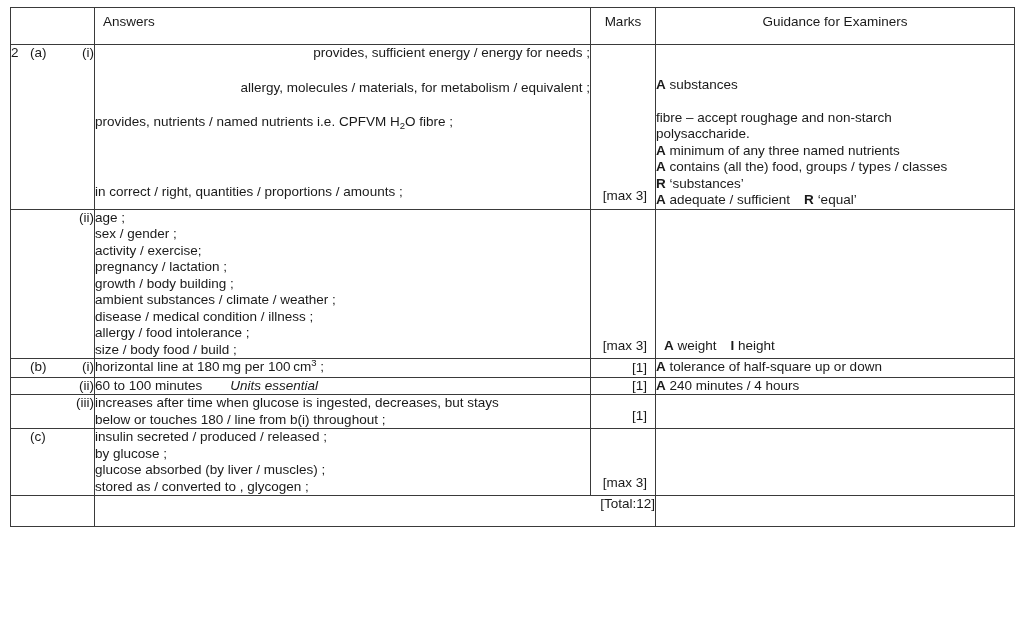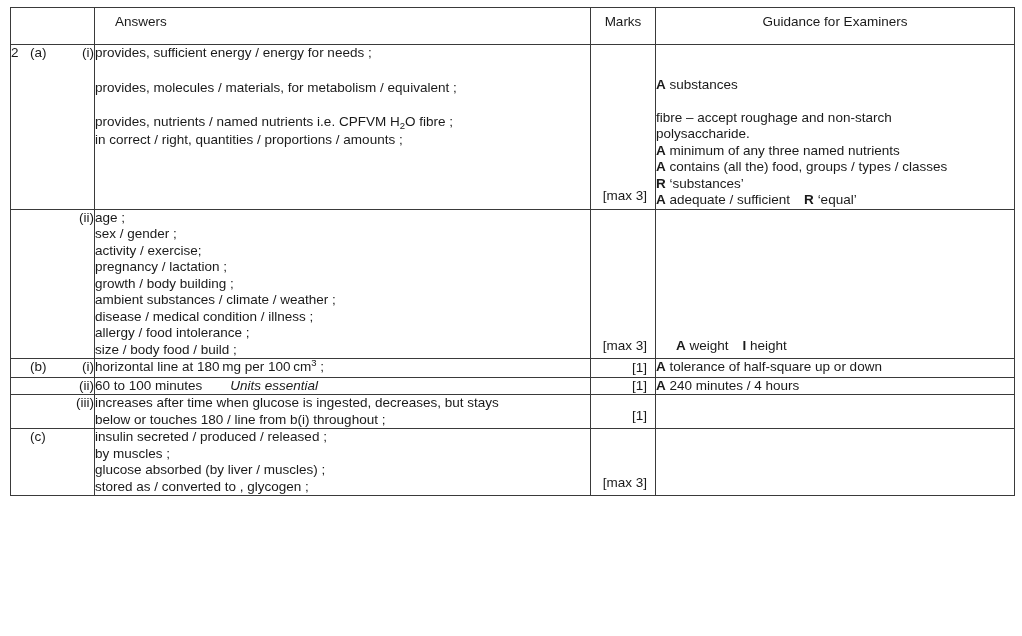--- a/index.html
+++ b/index.html
@@ -43,21 +43,21 @@
   col.c-guidance { width: 359px; }
 
   
   .hdr td, .hdr th {
     height: 30px;
     font-weight: bold;
     font-size: 13.5px;
   }
   .hdr .h-answers {
     text-align: left;
-    padding: 6px 0 0 20px;
+    padding: 6px 0 0 8px;
   }
   .hdr .h-marks,
   .hdr .h-guidance {
     text-align: center;
     padding: 6px 0 0 0;
   }
 
   
   .lbl-cell {
     padding: 6px 8px 4px 6px;
@@ -101,22 +101,22 @@
     bottom: 4px;
     white-space: nowrap;
   }
   .marks-val.mid {
     bottom: auto;
     top: 50%;
     transform: translateY(-50%);
   }
 
   .line { display: block; }
-  .spaced { margin-bottom: 18px; }
-  .spaced-big { }
+  .spaced { margin-bottom: 18px; text-align: right; }
+  .spaced-big { margin-bottom: 52px; }
   b.code { font-weight: bold; }
   i.ital { font-style: italic; }
   .gap-left { display: inline-block; width: 14px; }
   sub { font-size: 9.5px; vertical-align: baseline; position: relative; top: 3px; }
   sup { font-size: 9.5px; vertical-align: baseline; position: relative; top: -5px; }
 
   .total-cell {
     text-align: right;
     padding: 6px 8px 6px 0;
     font-weight: bold;
@@ -149,21 +149,21 @@
       <tr>
         <td class="lbl-cell">
           <span class="lbl-row">
             <span class="lbl-q">2</span>
             <span class="lbl-a">(a)</span>
             <span class="lbl-r">(i)</span>
           </span>
         </td>
         <td class="ans-cell">
           <span class="line spaced">provides, sufficient energy / energy for needs ;</span>
-          <span class="line spaced">provides, molecules / materials, for metabolism / equivalent ;</span>
+          <span class="line spaced">allergy, molecules / materials, for metabolism / equivalent ;</span>
           <span class="line spaced-big"><span>provides, nutrients / named nutrients i.e. CPFVM H</span><sub>2</sub><span>O fibre ;</span></span>
           <span class="line">in correct / right, quantities / proportions / amounts ;</span>
         </td>
         <td class="marks-cell">
           <span class="marks-val">[max 3]</span>
         </td>
         <td class="guid-cell">
           <span class="line" style="height:16px">&nbsp;</span>
           <span class="line" style="height:16px">&nbsp;</span>
           <span class="line"><b class="code">A</b> <span>substances</span></span>
@@ -193,21 +193,21 @@
           <span class="line">growth / body building ;</span>
           <span class="line">ambient substances / climate / weather ;</span>
           <span class="line">disease / medical condition / illness ;</span>
           <span class="line">allergy / food intolerance ;</span>
           <span class="line">size / body food / build ;</span>
         </td>
         <td class="marks-cell">
           <span class="marks-val">[max 3]</span>
         </td>
         <td class="guid-cell" style="position:relative">
-          <span class="line" style="position:absolute;left:20px;bottom:4px;"><b class="code">A</b> <span>weight</span><span class="gap-left"></span><b class="code">I</b> <span>height</span></span>
+          <span class="line" style="position:absolute;left:8px;bottom:4px;"><b class="code">A</b> <span>weight</span><span class="gap-left"></span><b class="code">I</b> <span>height</span></span>
           <span class="line">&nbsp;</span>
         </td>
       </tr>
 
       <tr>
         <td class="lbl-cell">
           <span class="lbl-row">
             <span class="lbl-q"></span>
             <span class="lbl-a">(b)</span>
             <span class="lbl-r">(i)</span>
@@ -264,26 +264,31 @@
       <tr>
         <td class="lbl-cell">
           <span class="lbl-row">
             <span class="lbl-q"></span>
             <span class="lbl-a">(c)</span>
             <span class="lbl-r"></span>
           </span>
         </td>
         <td class="ans-cell">
           <span class="line">insulin secreted / produced / released ;</span>
-          <span class="line">by muscles ;</span>
+          <span class="line">by glucose ;</span>
           <span class="line">glucose absorbed (by liver / muscles) ;</span>
           <span class="line">stored as / converted to , glycogen ;</span>
         </td>
         <td class="marks-cell">
           <span class="marks-val">[max 3]</span>
         </td>
         <td class="guid-cell">&nbsp;</td>
       </tr>
 
+      <tr>
+        <td class="lbl-cell"></td>
+        <td class="total-cell" colspan="2">[Total:12]</td>
+        <td class="blank-cell">&nbsp;</td>
+      </tr>
 
     </tbody>
   </table>
 </div>
 
 </body></html>

